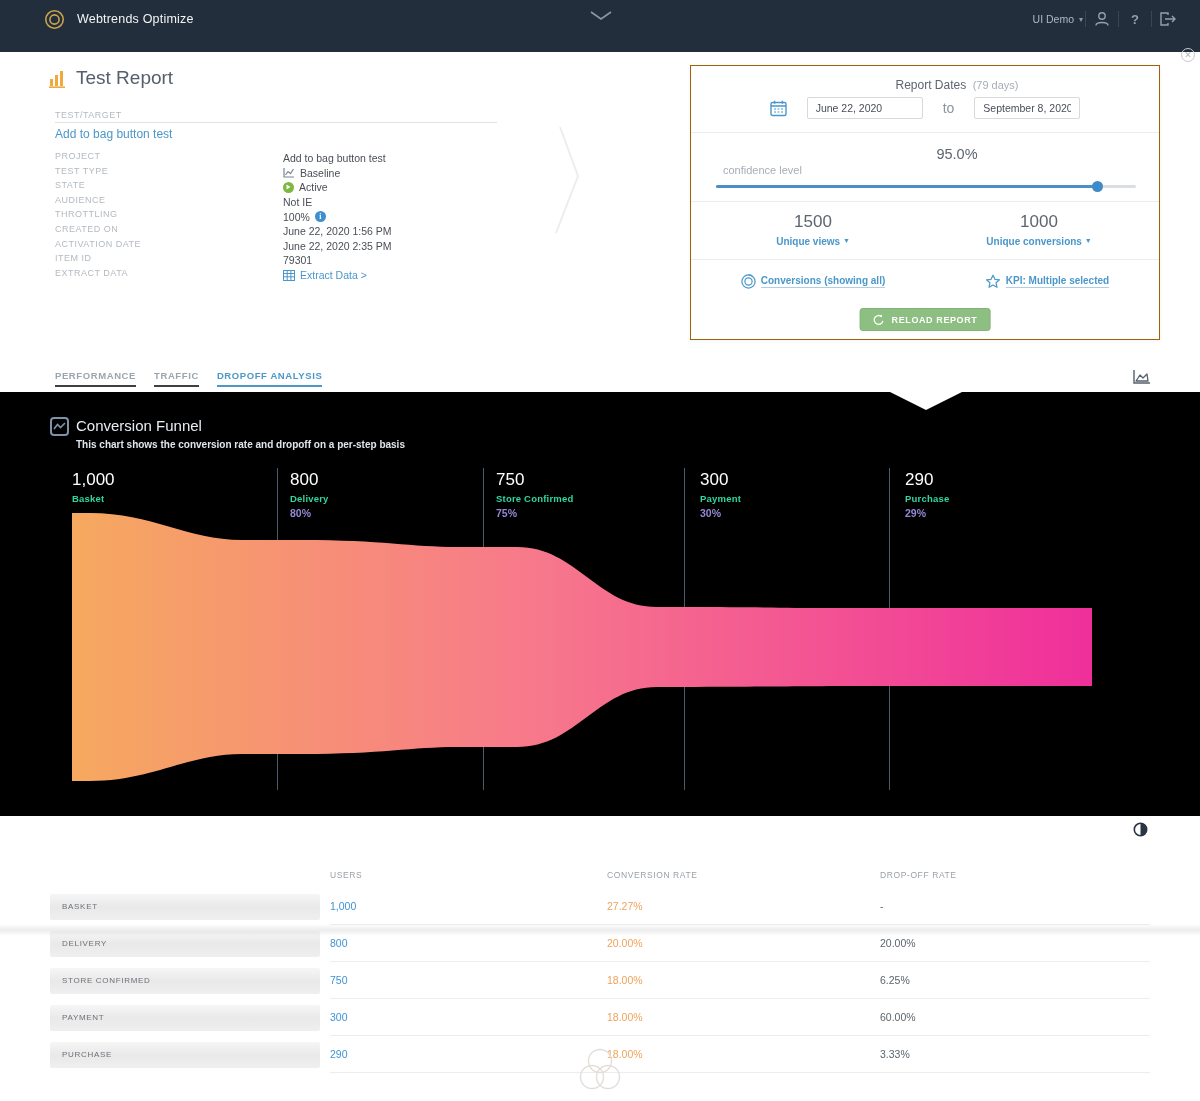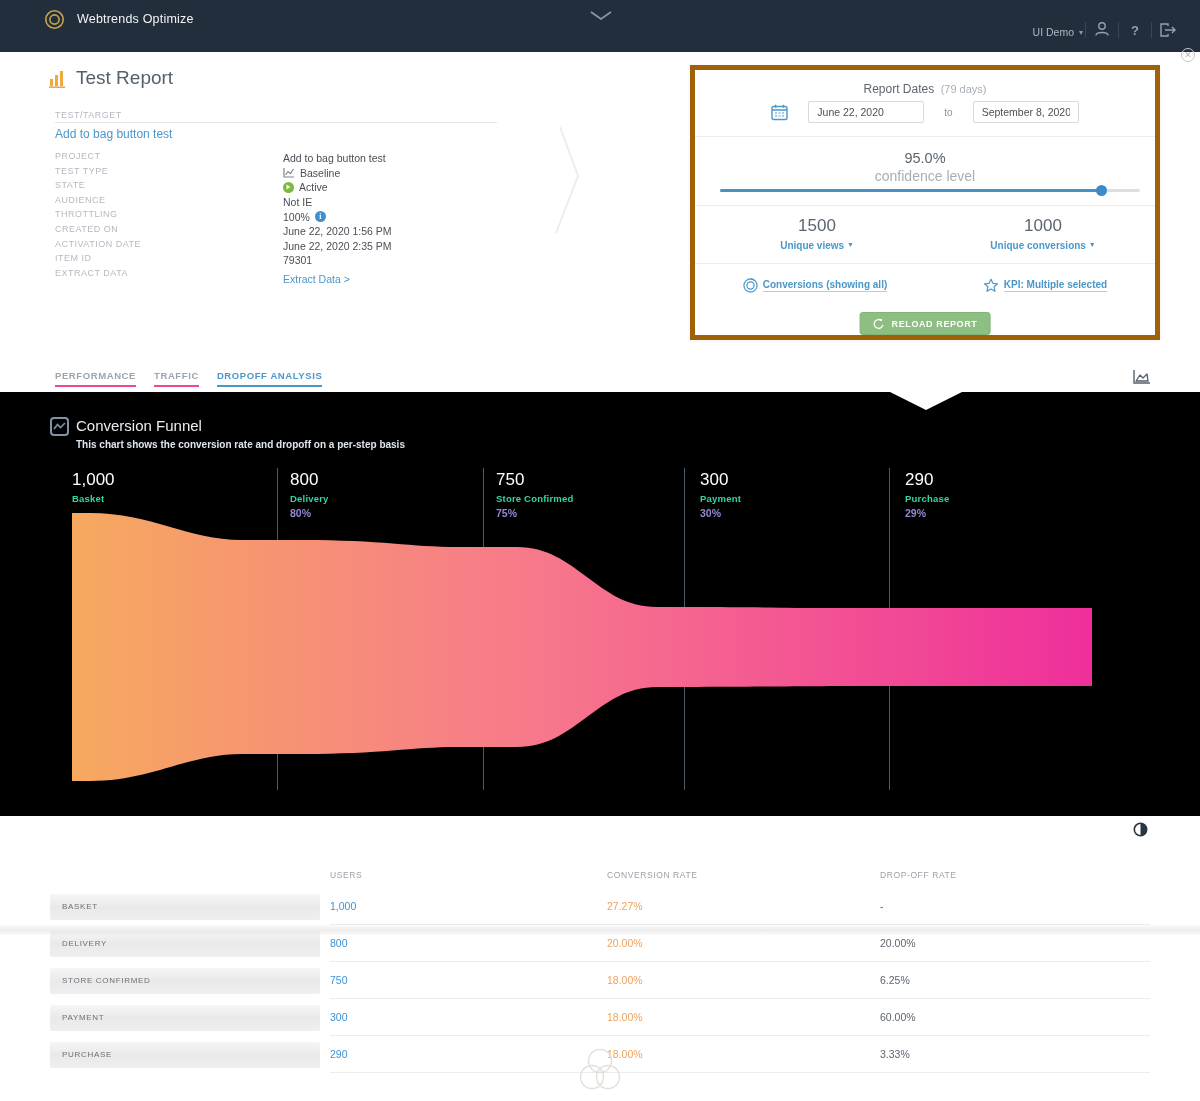--- a/index.html
+++ b/index.html
@@ -4,80 +4,80 @@
 <style>
   * { margin:0; padding:0; box-sizing:border-box; }
   body { font-family:"Liberation Sans", sans-serif; background:#fff; }
   #app { position:relative; width:1200px; height:1101px; background:#fff; overflow:hidden; }
 
   
   .nav { position:absolute; top:0; left:0; width:1200px; height:52px; background:#232e3c; }
   .nav-brand { position:absolute; left:44px; top:0; height:38px; display:flex; align-items:center; gap:12px; }
   .nav-brand-label { color:#f2f4f6; font-size:12.5px; letter-spacing:.2px; }
   .nav-center-chevron { position:absolute; left:588px; top:9px; }
-  .nav-right { position:absolute; right:18px; top:0; height:38px; display:flex; align-items:flex-end; gap:2px; }
+  .nav-right { position:absolute; right:18px; top:0; height:38px; display:flex; align-items:center; gap:2px; }
   .nav-user { color:#aeb9c4; font-size:10.5px; display:flex; align-items:center; gap:5px; cursor:pointer; }
   .nav-caret { font-size:8px; color:#8b98a5; }
   .nav-sep { width:1px; height:16px; background:#3a4654; }
   .nav-ic { width:28px; display:flex; justify-content:center; align-items:center; cursor:pointer; }
   .help-glyph { color:#93a0ad; font-size:13px; font-weight:bold; }
 
   
   .page-title { position:absolute; left:76px; top:67px; font-size:19px; color:#55606c; }
   .page-title-icon { position:absolute; left:48px; top:68px; }
   .close-circle { position:absolute; left:1181px; top:48px; width:14px; height:14px; border:1px solid #c9c9c9;
     border-radius:50%; color:#b5b5b5; font-size:9px; line-height:12px; text-align:center; cursor:pointer; }
 
   .tt-label { position:absolute; left:55px; top:110px; font-size:9px; color:#b3bac2; letter-spacing:.5px; }
   .tt-divider { position:absolute; left:55px; top:122px; width:442px; height:1px; background:#e3e3e3; }
   .tt-value { position:absolute; left:55px; top:127px; font-size:12px; color:#4a97c9; cursor:pointer; }
 
   .meta { position:absolute; left:55px; top:151px; width:450px; }
   .meta-row { display:flex; height:14.6px; }
   .meta-label { width:228px; font-size:9px; color:#b3bac2; letter-spacing:.5px; }
   .meta-value { font-size:10.5px; color:#4a4f57; display:flex; align-items:center; gap:5px; }
-  .meta-link { color:#4a97c9; cursor:pointer;flex-direction:column; }
+  .meta-link { color:#4a97c9; cursor:pointer; }
   .play-badge { width:11px; height:11px; background:#7cb93e; border-radius:50%; display:inline-flex; align-items:center; justify-content:center; }
   .play-badge svg { display:block; }
   .info-badge { width:11px; height:11px; background:#3e8fd0; border-radius:50%; color:#fff; font-size:8px; font-weight:bold;
     display:inline-flex; align-items:center; justify-content:center; font-family:"Liberation Serif", serif; }
 
   .mid-chevron { position:absolute; left:548px; top:120px; }
 
   
   .panel { position:absolute; left:690px; top:65px; width:470px; height:275px; background:#fff;
-    border:5px solid #a16207; box-shadow:0 1px 4px rgba(0,0,0,.06); }
+    border:1px solid #a16207; box-shadow:0 1px 4px rgba(0,0,0,.06);padding-left:32px; }
   .panel-hr { position:absolute; left:0; width:100%; height:1px; background:#ececec; }
   .panel-title { position:absolute; top:12px; width:100%; text-align:center; font-size:12px; color:#5c6570; }
   .panel-title .days { color:#a7aeb6; font-size:11px; }
   .date-row { position:absolute; top:31px; left:0; width:100%; display:flex; justify-content:center; align-items:center; gap:20px; }
   .date-input { width:116px; height:22px; border:1px solid #d9d9d9; border-radius:2px; font-size:10.5px; color:#4a4f57;
     padding:0 8px; font-family:"Liberation Sans", sans-serif; }
   .date-input.wide { width:106px; }
-  .to-label { font-size:10px; color:#8d949c; }
+  .to-label { font-size:14px; color:#8d949c; }
   .conf-value { position:absolute; top:80px; width:100%; text-align:center; font-size:14.5px; color:#5c6570; }
-  .conf-label { position:absolute; top:98px; width:100%; text-align:center; font-size:14px; color:#a7aeb6; }
+  .conf-label { position:absolute; top:98px; width:100%; font-size:11px; color:#a7aeb6; }
   .slider { position:absolute; left:25px; top:119px; width:420px; height:3px; background:#dcdfe2; border-radius:2px; cursor:pointer; }
   .slider-fill { position:absolute; left:0; top:0; height:3px; width:382px; background:#4a90c4; border-radius:2px; }
   .slider-handle { position:absolute; left:376px; top:-4px; width:11px; height:11px; background:#3e8cc7; border-radius:50%; cursor:grab; }
   .stat { position:absolute; width:200px; text-align:center; }
   .stat-num { font-size:17px; color:#5c6570; }
   .stat-link { margin-top:4px; font-size:10px; font-weight:bold; color:#4a97c9; cursor:pointer; }
   .caret-blue { font-size:7px; vertical-align:2px; }
   .panel-links { position:absolute; top:208px; left:0; width:100%; display:flex; justify-content:space-around; }
   .panel-link { font-size:10px; font-weight:bold; color:#4a97c9; display:flex; align-items:center; gap:5px; cursor:pointer; }
   .panel-link .txt { border-bottom:1px solid rgba(74,151,201,.45); padding-bottom:1px; }
   .reload-btn { position:absolute; top:242px; left:50%; transform:translateX(-50%); height:23px; background:#8dbe82;
     border:1px solid #82b377; border-radius:3px; color:#fff; font-size:9px; font-weight:bold; letter-spacing:.6px;
     display:flex; align-items:center; gap:7px; padding:0 12px; cursor:pointer; font-family:"Liberation Sans", sans-serif; }
 
   
   .tabs { position:absolute; left:55px; top:370px; display:flex; gap:18px; }
   .tab { font-size:9.5px; font-weight:bold; letter-spacing:.6px; color:#9aa5ae; padding-bottom:4px;
-    border-bottom:2px solid #ec4899; cursor:pointer; }
+    border-bottom:2px solid #404040; cursor:pointer; }
   .tab.active { color:#4a97c9; border-bottom-color:#4a97c9; }
   .area-icon { position:absolute; left:1132px; top:368px; cursor:pointer; }
 
   
   .dark { position:absolute; left:0; top:392px; width:1200px; height:424px; background:#000000; }
   .notch { position:absolute; left:890px; top:0; width:0; height:0;
     border-left:36px solid transparent; border-right:36px solid transparent; border-top:18px solid #ffffff; }
   .funnel-h-icon { position:absolute; left:50px; top:25px; width:19px; height:19px; border:2px solid #7f93a8; border-radius:4px;
     display:flex; align-items:center; justify-content:center; }
   .funnel-title { position:absolute; left:76px; top:25px; font-size:15px; color:#e8edf2; }

